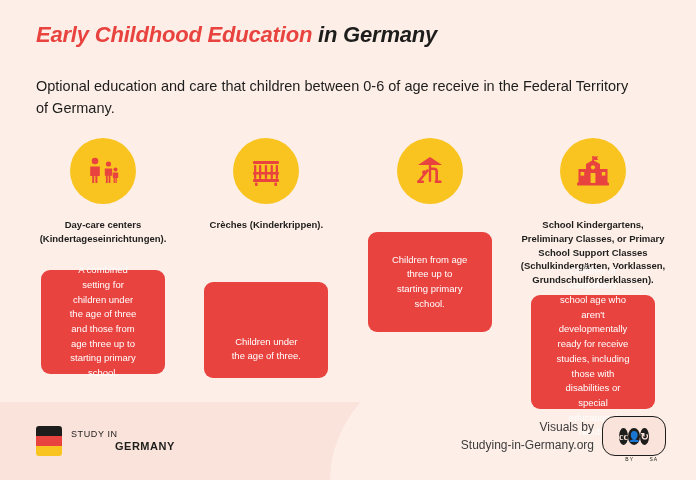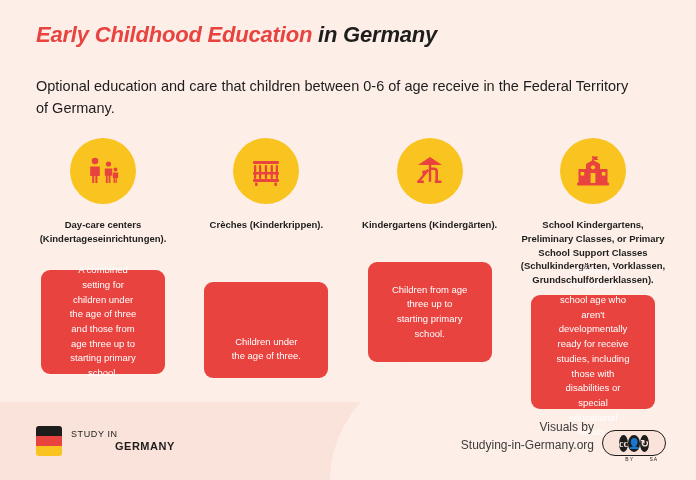--- a/index.html
+++ b/index.html
@@ -158,21 +158,21 @@
     text-align: right;
     font-size: 12px;
     line-height: 1.5;
     color: #3c3c3b;
   }
   .cc-badge {
     position: absolute;
     right: 30px;
     bottom: 24px;
     width: 64px;
-    height: 26px;
+    height: 40px;
     border: 1.4px solid #1d1d1b;
     border-radius: 13px;
     display: flex;
     align-items: center;
     justify-content: space-around;
     padding: 0 16px;
     box-sizing: border-box;
     background: #fae3da;
   }
   .cc-badge .glyph {
@@ -266,21 +266,20 @@
             <path d="M20 6l12 8H8z"></path>
             <rect x="18.8" y="13" width="2.4" height="18" rx="1"></rect>
             <path d="M20.6 16.5h3.4c2.4 0 4 1.6 4 4v9.5h-2.6v-9.2c0-1.1-0.6-1.7-1.7-1.7h-3.1z"></path>
             <path d="M19.2 19.5l-8.6 10.5h-3l9.6-12z"></path>
             <rect x="7" y="29.5" width="7" height="2.4" rx="1"></rect>
             <rect x="24.6" y="29.5" width="7" height="2.4" rx="1"></rect>
             <circle cx="14.3" cy="21.5" r="2.2"></circle>
           </g>
         </svg>
       </div>
-      <div class="col-label">Kindergartens (Kindergärten).</div>
       <div class="card h3">
         <span>Children from age three up to starting primary school.</span>
       </div>
     </div>
 
     <div class="col c4">
       <div class="circle">
         <svg width="40" height="40" viewBox="0 0 40 40">
           <g fill="#e8433f">
             <rect x="19.2" y="5" width="1.6" height="5"></rect>

